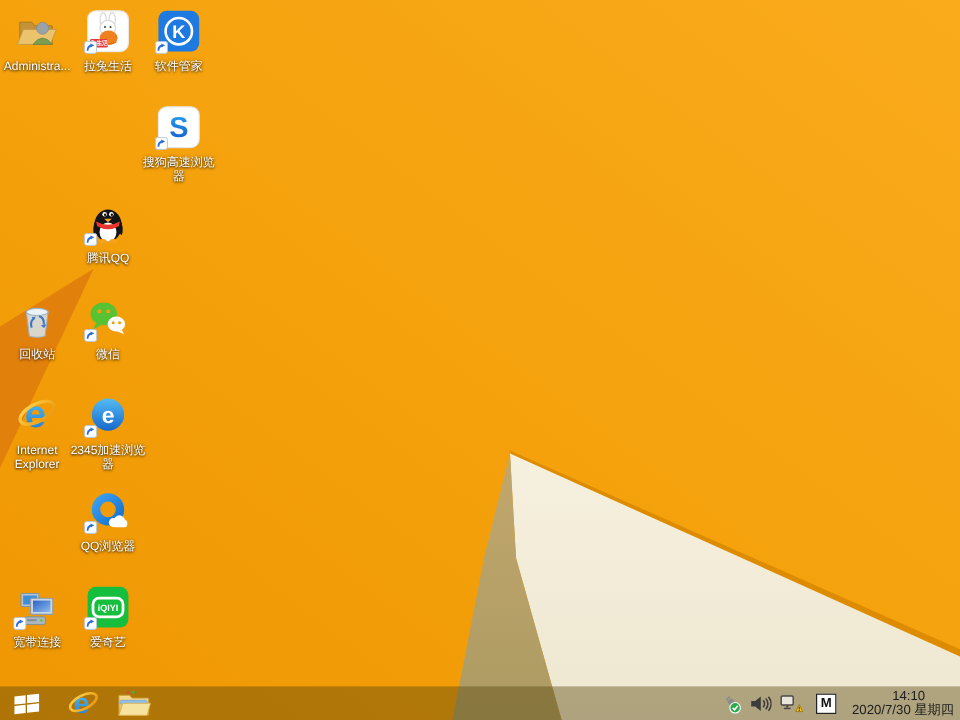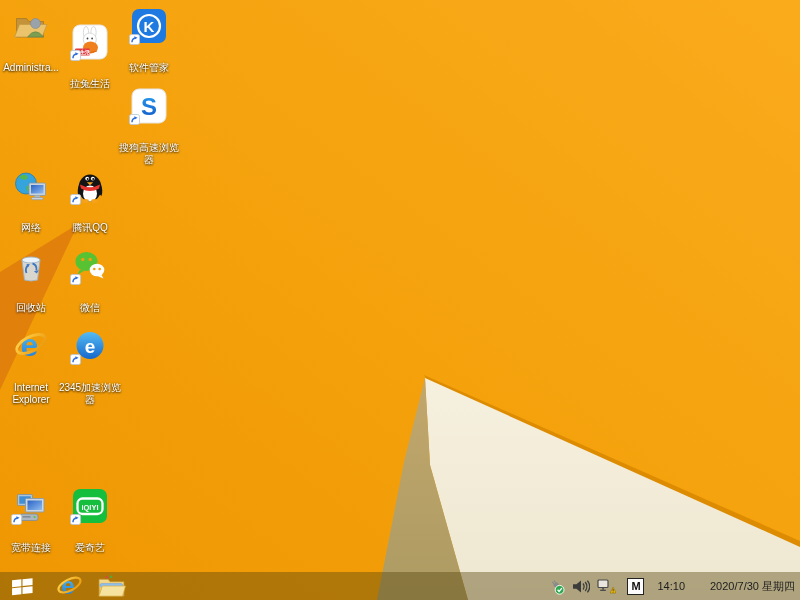--- a/index.html
+++ b/index.html
@@ -4,33 +4,33 @@
 <style>
   html,body{margin:0;padding:0;background:#000;}
   .stage{position:relative;width:800px;height:600px;overflow:hidden;
          font-family:"Liberation Sans","DejaVu Sans",sans-serif;user-select:none;}
   .wallpaper{position:absolute;left:0;top:0;width:800px;height:600px;}
   .icons-layer{position:absolute;left:0;top:0;right:0;bottom:28px;}
   .desktop-icon{position:absolute;width:64px;text-align:center;cursor:pointer;}
   .icon-art{position:relative;width:36px;height:36px;margin:0 auto;}
   .icon-art > svg.main{display:block;width:36px;height:36px;}
   .shortcut-arrow{position:absolute;left:-2px;bottom:-1px;width:11px;height:11px;}
-  .icon-label{margin-top:18px;font-size:10px;line-height:1.2;color:#fff;
+  .icon-label{margin-top:6px;font-size:10px;line-height:1.2;color:#fff;
               text-shadow:0 1px 2px rgba(0,0,0,.8),0 0 3px rgba(0,0,0,.4);text-align:center;}
   .taskbar{position:absolute;left:0;right:0;bottom:0;height:28px;
            background:rgba(86,70,13,.42);display:flex;align-items:center;}
   .tb-btn{width:42px;height:28px;display:flex;align-items:center;justify-content:center;
           background:transparent;border:none;padding:0;margin:0;cursor:pointer;}
   .start-btn{width:44px;}
   .tray{margin-left:auto;display:flex;align-items:center;gap:7px;padding-right:5px;}
   .tray-icon{display:flex;align-items:center;cursor:pointer;}
   .ime-box{width:15px;height:15px;margin-left:4px;background:#FCFCFC;border:1px solid #222;
            color:#111;font-size:11px;font-weight:bold;line-height:15px;text-align:center;cursor:pointer;}
   .clock{margin-left:6px;color:#1d1d1d;font-size:11px;line-height:10.5px;
-         display:flex;flex-direction:row;align-items:flex-end;gap:1px;cursor:pointer;}
+         display:flex;flex-direction:column;align-items:flex-end;gap:1px;cursor:pointer;}
   .clock .time{margin-right:24px;}
   svg text{font-family:"Liberation Sans","DejaVu Sans",sans-serif;}
 </style>
 </head>
 <body>
 
 <div class="stage">
 
   <svg width="0" height="0" style="position:absolute" aria-hidden="true">
     <defs>
@@ -93,21 +93,21 @@
         <svg class="main" viewBox="0 0 36 36">
           <path d="M3.5 10.5 L3.5 29 H30.5 L30.5 13.5 H16 L13.5 10.5 Z" fill="#C49239" stroke="#A67A28" stroke-width="0.8"></path>
           <path d="M1.5 29 L6.5 16.5 H34 L29 29 Z" fill="#EAC36C" stroke="#C79B42" stroke-width="0.8"></path>
           <circle cx="22.5" cy="15.5" r="5" fill="#9AA2AA" stroke="#7E868E" stroke-width="0.6"></circle>
           <path d="M14.5 29 Q22.5 18.5 30.5 29 Z" fill="#7C9E52" stroke="#638140" stroke-width="0.6"></path>
         </svg>
       </div>
       <div class="icon-label">Administra...</div>
     </div>
 
-    <div class="desktop-icon" style="left:58px;top:24px">
+    <div class="desktop-icon" style="left:58px;top:8px">
       <div class="icon-art">
         <svg class="main" viewBox="0 0 36 36">
           <rect x="1" y="1" width="34" height="34" rx="7" fill="#fff" stroke="#E8E8E8"></rect>
           <ellipse cx="14" cy="8.5" rx="2.6" ry="6" fill="#fff" stroke="#D9D9D9"></ellipse>
           <ellipse cx="21.5" cy="8.5" rx="2.6" ry="6" fill="#fff" stroke="#D9D9D9"></ellipse>
           <circle cx="17.8" cy="15.5" r="6.5" fill="#fff" stroke="#D9D9D9"></circle>
           <circle cx="15.5" cy="14.5" r="0.9" fill="#444"></circle>
             <circle cx="20.1" cy="14.5" r="0.9" fill="#444"></circle>
           <ellipse cx="18.5" cy="23.5" rx="7.5" ry="6" fill="#F07F1E"></ellipse>
           <path d="M12 27 q6 3 13 0" stroke="#E06A10" fill="none"></path>
@@ -149,34 +149,20 @@
         </svg>
         <svg class="shortcut-arrow" viewBox="0 0 11 11">
           <rect x="0.5" y="0.5" width="10" height="10" rx="1.8" fill="#fff" stroke="#B9C7D6" stroke-width="0.8"></rect>
           <path d="M3,8.2 C3,5.4 4.2,4.1 6.6,3.9" fill="none" stroke="#2E6FD8" stroke-width="1.5"></path>
           <polygon points="8.6,3.8 5.3,2.2 5.6,5.6" fill="#2E6FD8"></polygon>
         </svg>
       </div>
       <div class="icon-label">搜狗高速浏览器</div>
     </div>
 
-    <div class="desktop-icon" style="left:-1px;top:168px">
-      <div class="icon-art">
-        <svg class="main" viewBox="0 0 36 36">
-          <circle cx="13" cy="15.5" r="10.5" fill="#35A3DC" stroke="#1F7FB5" stroke-width="0.8"></circle>
-          <path d="M6 9 q4 -3.5 8 -1.5 q1.5 2.5 -1 4 q-4.5 0.8 -7 -2.5 Z" fill="#54B84E"></path>
-          <path d="M14 18 q4 -2 6.5 1 q-1 4 -5 4.5 q-3 -2 -1.5 -5.5 Z" fill="#54B84E"></path>
-          <rect x="16" y="15" width="16.5" height="12.5" rx="1.2" fill="#C9D3DB" stroke="#8596A4" stroke-width="0.8"></rect>
-          <rect x="18" y="17" width="12.5" height="8.5" fill="url(#g-screen)"></rect>
-          <rect x="21.5" y="27.5" width="5.5" height="2" fill="#AEB9C2"></rect>
-          <rect x="18.5" y="29.5" width="11.5" height="2.2" rx="1" fill="#C9D3DB" stroke="#8596A4" stroke-width="0.6"></rect>
-        </svg>
-      </div>
-      <div class="icon-label">网络</div>
-    </div>
 
     <div class="desktop-icon" style="left:58px;top:168px">
       <div class="icon-art">
         <svg class="main" viewBox="0 0 36 36">
           <ellipse cx="18" cy="20" rx="11.5" ry="13.5" fill="#141414"></ellipse>
           <path d="M7.5 16 Q4.5 22 6.5 28 L10 25 Z" fill="#141414"></path>
           <path d="M28.5 16 Q31.5 22 29.5 28 L26 25 Z" fill="#141414"></path>
           <ellipse cx="18" cy="25.5" rx="7" ry="8" fill="#fff"></ellipse>
           <circle cx="15.2" cy="10.6" r="1.9" fill="#fff"></circle>
             <circle cx="20.8" cy="10.6" r="1.9" fill="#fff"></circle>
@@ -250,20 +236,39 @@
         <svg class="shortcut-arrow" viewBox="0 0 11 11">
           <rect x="0.5" y="0.5" width="10" height="10" rx="1.8" fill="#fff" stroke="#B9C7D6" stroke-width="0.8"></rect>
           <path d="M3,8.2 C3,5.4 4.2,4.1 6.6,3.9" fill="none" stroke="#2E6FD8" stroke-width="1.5"></path>
           <polygon points="8.6,3.8 5.3,2.2 5.6,5.6" fill="#2E6FD8"></polygon>
         </svg>
       </div>
       <div class="icon-label">2345加速浏览器</div>
     </div>
 
 
+    <div class="desktop-icon" style="left:58px;top:408px">
+      <div class="icon-art">
+        <svg class="main" viewBox="0 0 36 36">
+          <circle cx="18" cy="16.5" r="10" fill="none" stroke="url(#g-qqb)" stroke-width="7"></circle>
+          <g fill="#fff">
+            <circle cx="22.5" cy="27.5" r="3.8"></circle>
+              <circle cx="27.5" cy="26" r="4.6"></circle>
+            <circle cx="31" cy="28" r="3"></circle>
+              <rect x="22" y="26.5" width="12" height="4.8" rx="2.4"></rect>
+          </g>
+        </svg>
+        <svg class="shortcut-arrow" viewBox="0 0 11 11">
+          <rect x="0.5" y="0.5" width="10" height="10" rx="1.8" fill="#fff" stroke="#B9C7D6" stroke-width="0.8"></rect>
+          <path d="M3,8.2 C3,5.4 4.2,4.1 6.6,3.9" fill="none" stroke="#2E6FD8" stroke-width="1.5"></path>
+          <polygon points="8.6,3.8 5.3,2.2 5.6,5.6" fill="#2E6FD8"></polygon>
+        </svg>
+      </div>
+      <div class="icon-label">QQ浏览器</div>
+    </div>
 
     <div class="desktop-icon" style="left:58px;top:488px">
       <div class="icon-art">
         <svg class="main" viewBox="0 0 36 36">
           <rect x="1" y="1" width="34" height="34" rx="7" fill="#16BE3E"></rect>
           <rect x="5.5" y="10.5" width="25" height="15.5" rx="5" fill="none" stroke="#fff" stroke-width="2.3"></rect>
           <text x="18" y="21.5" text-anchor="middle" font-size="7.5" font-weight="bold" fill="#fff">iQIYI</text>
         </svg>
         <svg class="shortcut-arrow" viewBox="0 0 11 11">
           <rect x="0.5" y="0.5" width="10" height="10" rx="1.8" fill="#fff" stroke="#B9C7D6" stroke-width="0.8"></rect>

